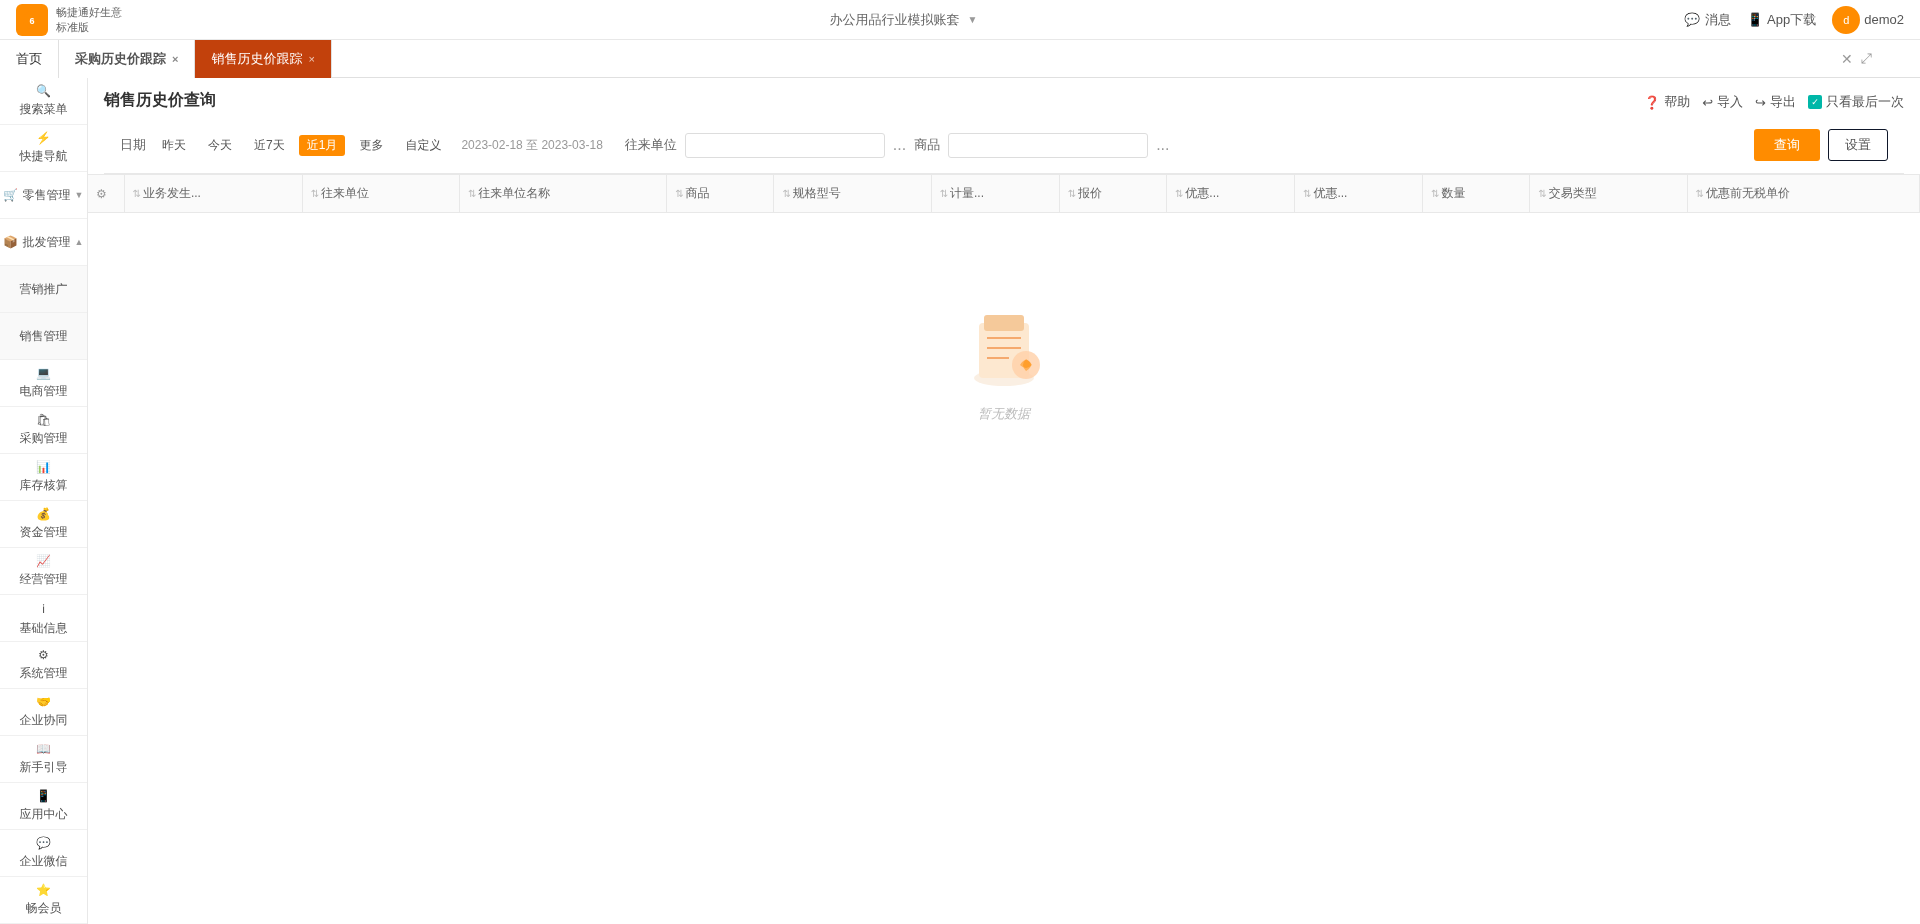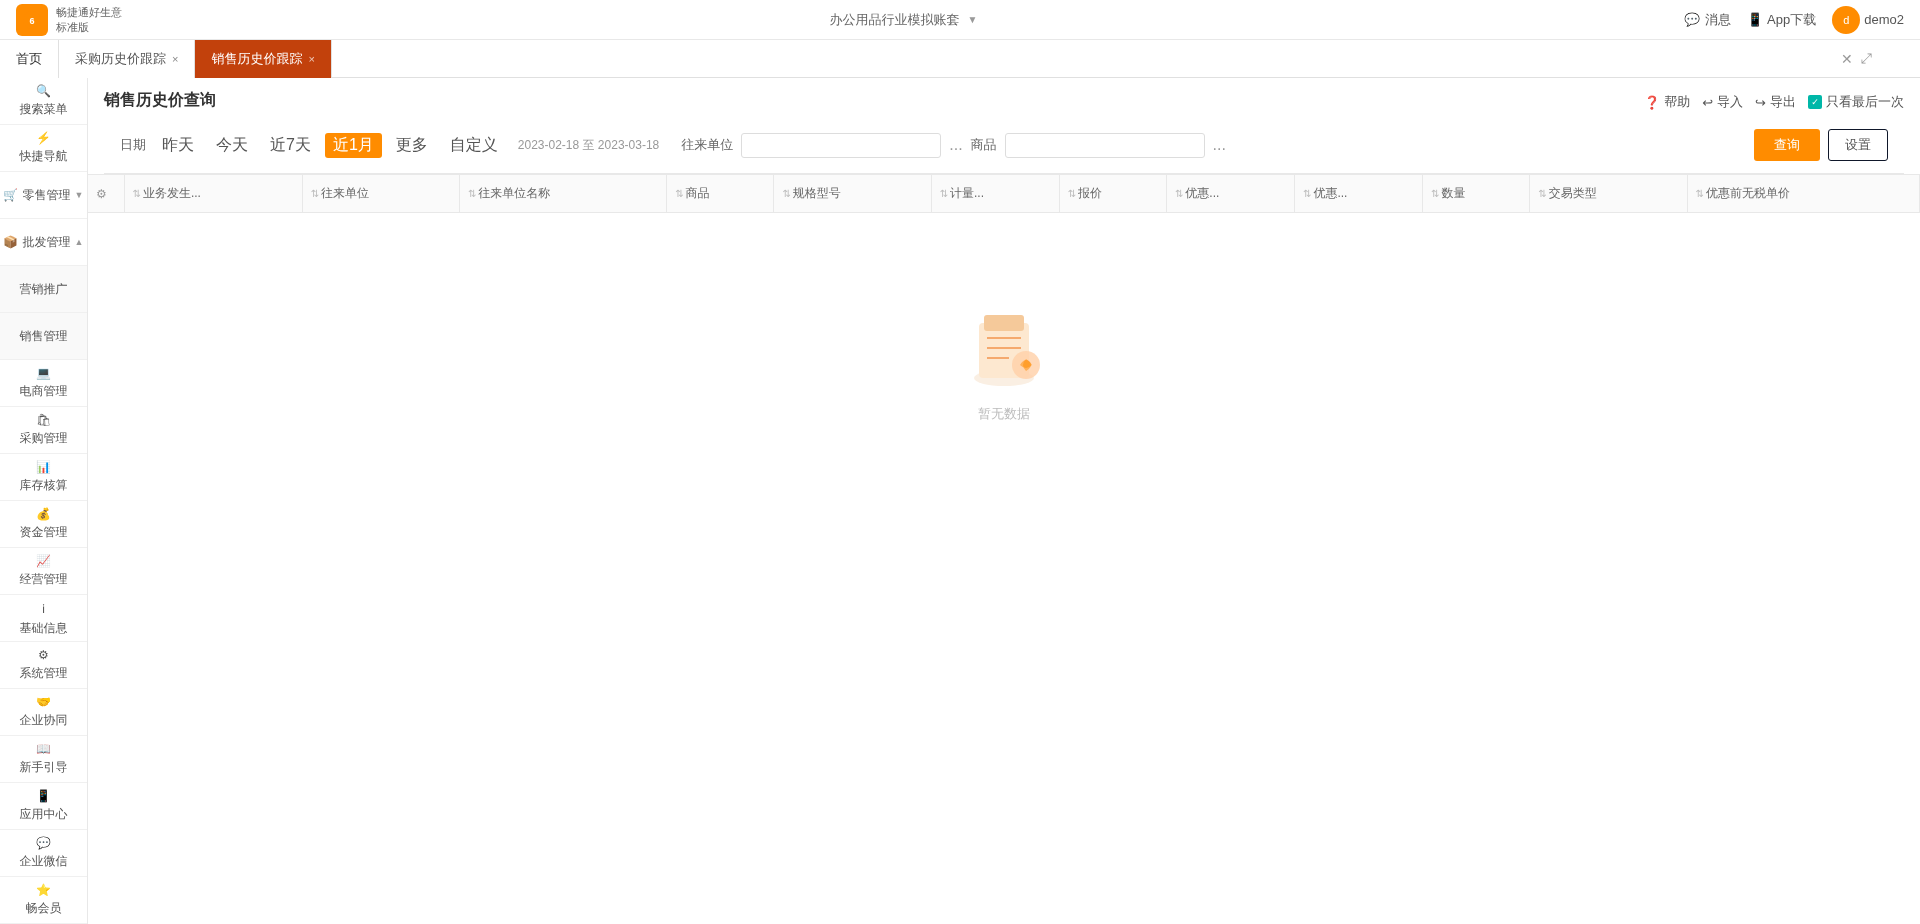--- a/index.html
+++ b/index.html
@@ -57,20 +57,21 @@
       background: #fff;
       color: #333;
     }
     .tab.active {
       background: #c2410c;
       color: #fff;
     }
     .tab.inactive {
       background: #fff;
       color: #555;
+      font-weight: bold;
     }
     .tab-close { font-size: 11px; cursor: pointer; opacity: 0.7; }
     .tab-bar-actions { margin-left: auto; display: flex; align-items: center; gap: 8px; padding-right: 8px; }
     .tab-bar-action { cursor: pointer; color: #999; font-size: 14px; }
 
     
     .main-layout { display: flex; flex: 1; overflow: hidden; }
 
     
     .sidebar {
@@ -143,21 +144,21 @@
       gap: 22px;
       flex-shrink: 0;
       border-bottom: 1px solid #e8e8e8;
     }
     .filter-group { display: flex; align-items: center; gap: 8px; }
     .filter-label { color: #666; font-size: 13px; }
     .date-pills { display: flex; align-items: center; gap: 6px; }
     .pill {
       padding: 2px 8px;
       border-radius: 3px;
-      font-size: 16px;
+      font-size: 12px;
       cursor: pointer;
       color: #555;
     }
     .pill.active {
       background: #ff8c00;
       color: white;
     }
     .date-range { font-size: 12px; color: #999; margin-left: 4px; text-align: right; }
     .filter-input-group { display: flex; align-items: center; gap: 8px; flex: 1; }
     .filter-input {
@@ -218,20 +219,21 @@
     .th-settings { width: 36px; text-align: center; }
     .gear-icon { color: #999; cursor: pointer; }
 
     
     .empty-state {
       display: flex;
       flex-direction: column;
       align-items: center;
       justify-content: flex-end;
       padding: 80px 0;
+      font-style: italic;
     }
     .empty-icon {
       width: 100px;
       height: 100px;
       margin-bottom: 12px;
     }
     .empty-text { color: #bbb; font-size: 13px; }
 
     
     ::-webkit-scrollbar { width: 6px; height: 6px; }

